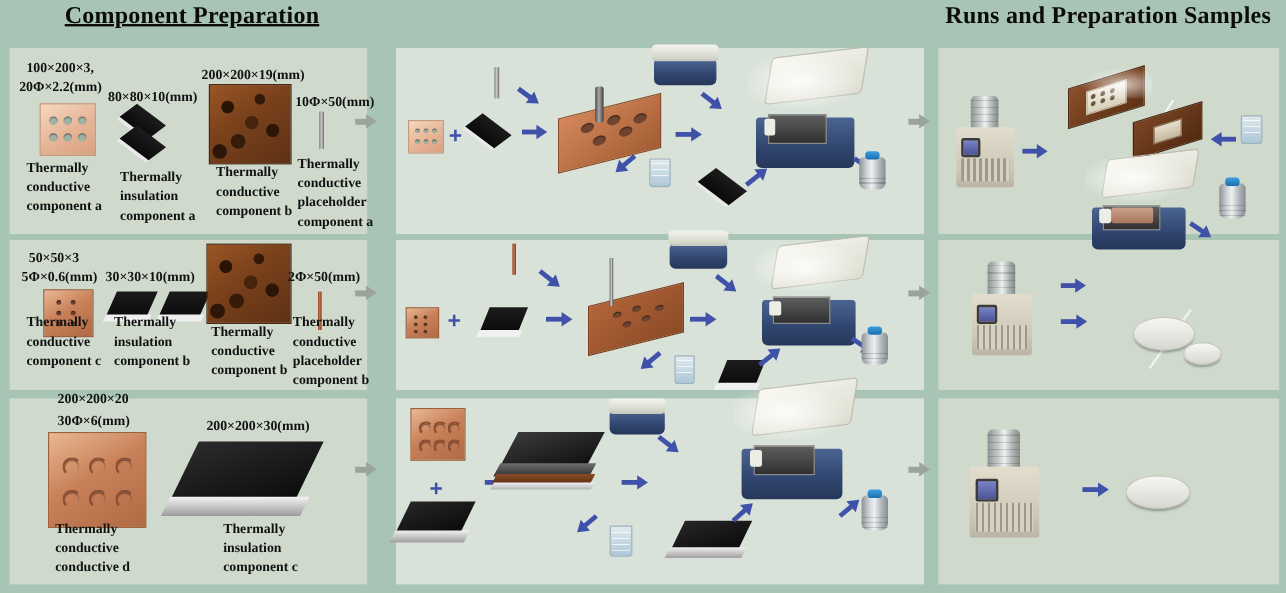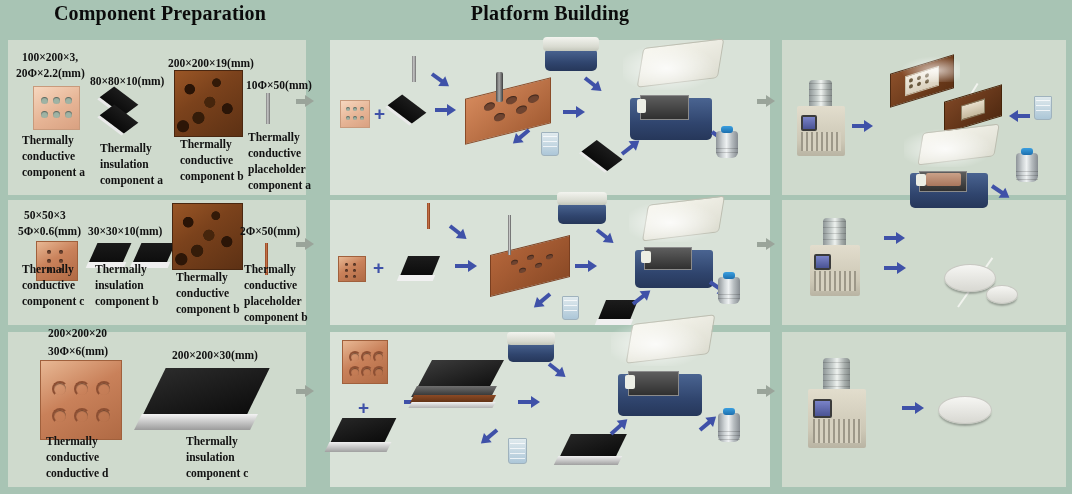--- a/index.html
+++ b/index.html
@@ -11,21 +11,21 @@
   }
   .figure{position:absolute;inset:0;}
 
   
   .title{
     position:absolute;top:2px;
     font-weight:bold;font-size:20px;color:#0b0b0b;
     letter-spacing:.2px;white-space:nowrap;
     text-align:center;
   }
-  #title-comp{left:0;width:320px;}
+  #title-comp{left:0;width:320px;text-decoration:underline;}
   #title-plat{left:330px;width:440px;}
   #title-runs{left:775px;width:297px;}
 
   
   .panel{
     position:absolute;
     background:#d7e0d6;
     box-shadow:0 0 0 0 rgba(0,0,0,0);
   }
   .panel.sage{background:#cfdacd;}
@@ -240,21 +240,21 @@
   .slash{
     position:absolute;background:#f1f3ee;height:2px;transform-origin:0 50%;
   }
 </style>
 </head>
 <body>
 
 <div class="figure">
 
   <div class="title" id="title-comp">Component Preparation</div>
-  <div class="title" id="title-plat">Platform Building</div>
+  <div class="title" id="title-runs">Runs and Preparation Samples</div>
 
   <div class="panel sage" id="cp-r1"></div>
   <div class="panel sage" id="cp-r2"></div>
   <div class="panel sage" id="cp-r3"></div>
 
   <div class="panel pale" id="pb-r1"></div>
   <div class="panel pale" id="pb-r2"></div>
   <div class="panel pale" id="pb-r3"></div>
 
   <div class="panel sage" id="rn-r1"></div>

